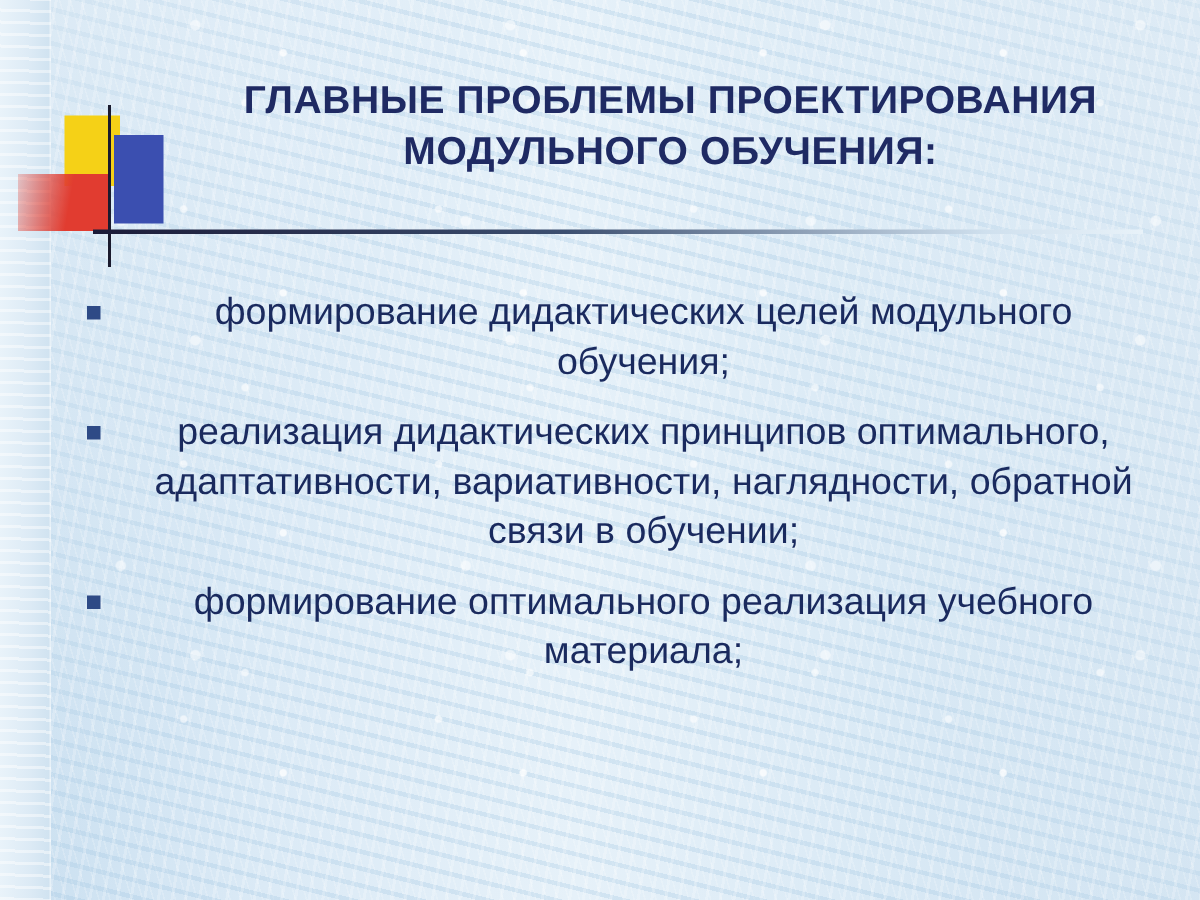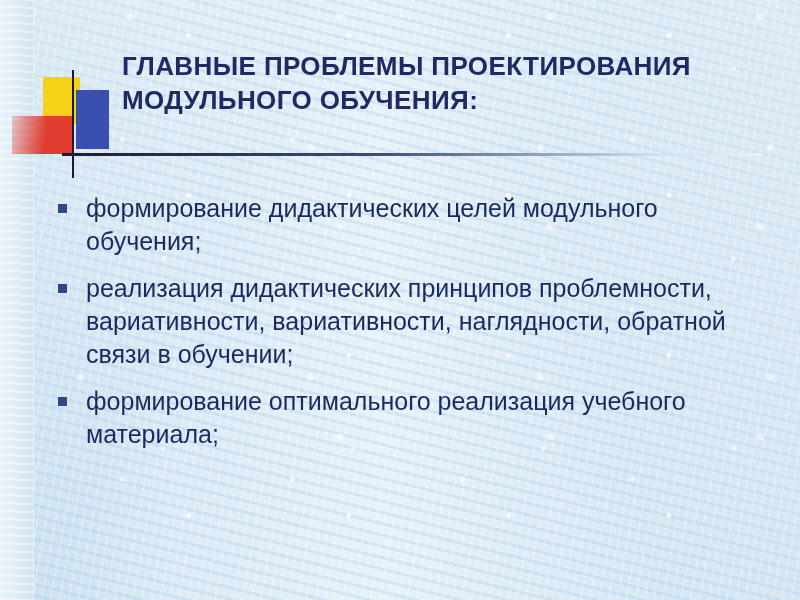--- a/index.html
+++ b/index.html
@@ -121,20 +121,21 @@
     left: 122px;
     top: 50px;
     width: 650px;
     margin: 0;
     font-size: 26px;
     line-height: 1.30;
     font-weight: bold;
     letter-spacing: 0.4px;
     color: #1f2a63;
     text-transform: uppercase;
+    text-align: center;
   }
   .title .line2 {
     text-transform: uppercase;
   }
 
   .bullets {
     position: absolute;
     left: 52px;
     top: 192px;
     width: 720px;
@@ -142,20 +143,21 @@
     padding: 0;
     list-style: none;
   }
   .bullet {
     position: relative;
     padding-left: 34px;
     margin-bottom: 14px;
     font-size: 25px;
     line-height: 1.32;
     color: #1a2a5e;
+    text-align: center;
   }
   .bullet .marker {
     position: absolute;
     left: 6px;
     top: 12px;
     width: 9px;
     height: 9px;
     background: #2e4a86;
   }
   .bullet .text {
@@ -184,21 +186,21 @@
     <span class="line2">модульного обучения:</span>
   </h1>
 
   <ul class="bullets">
     <li class="bullet">
       <span class="marker"></span>
       <span class="text">формирование дидактических целей модульного обучения;</span>
     </li>
     <li class="bullet">
       <span class="marker"></span>
-      <span class="text">реализация дидактических принципов проблемности, вариативности, вариативности, наглядности, обратной связи в обучении;</span>
+      <span class="text">реализация дидактических принципов оптимального, адаптативности, вариативности, наглядности, обратной связи в обучении;</span>
     </li>
     <li class="bullet">
       <span class="marker"></span>
       <span class="text">формирование оптимального реализация учебного материала;</span>
     </li>
   </ul>
 
 </div>
 
 </body></html>

